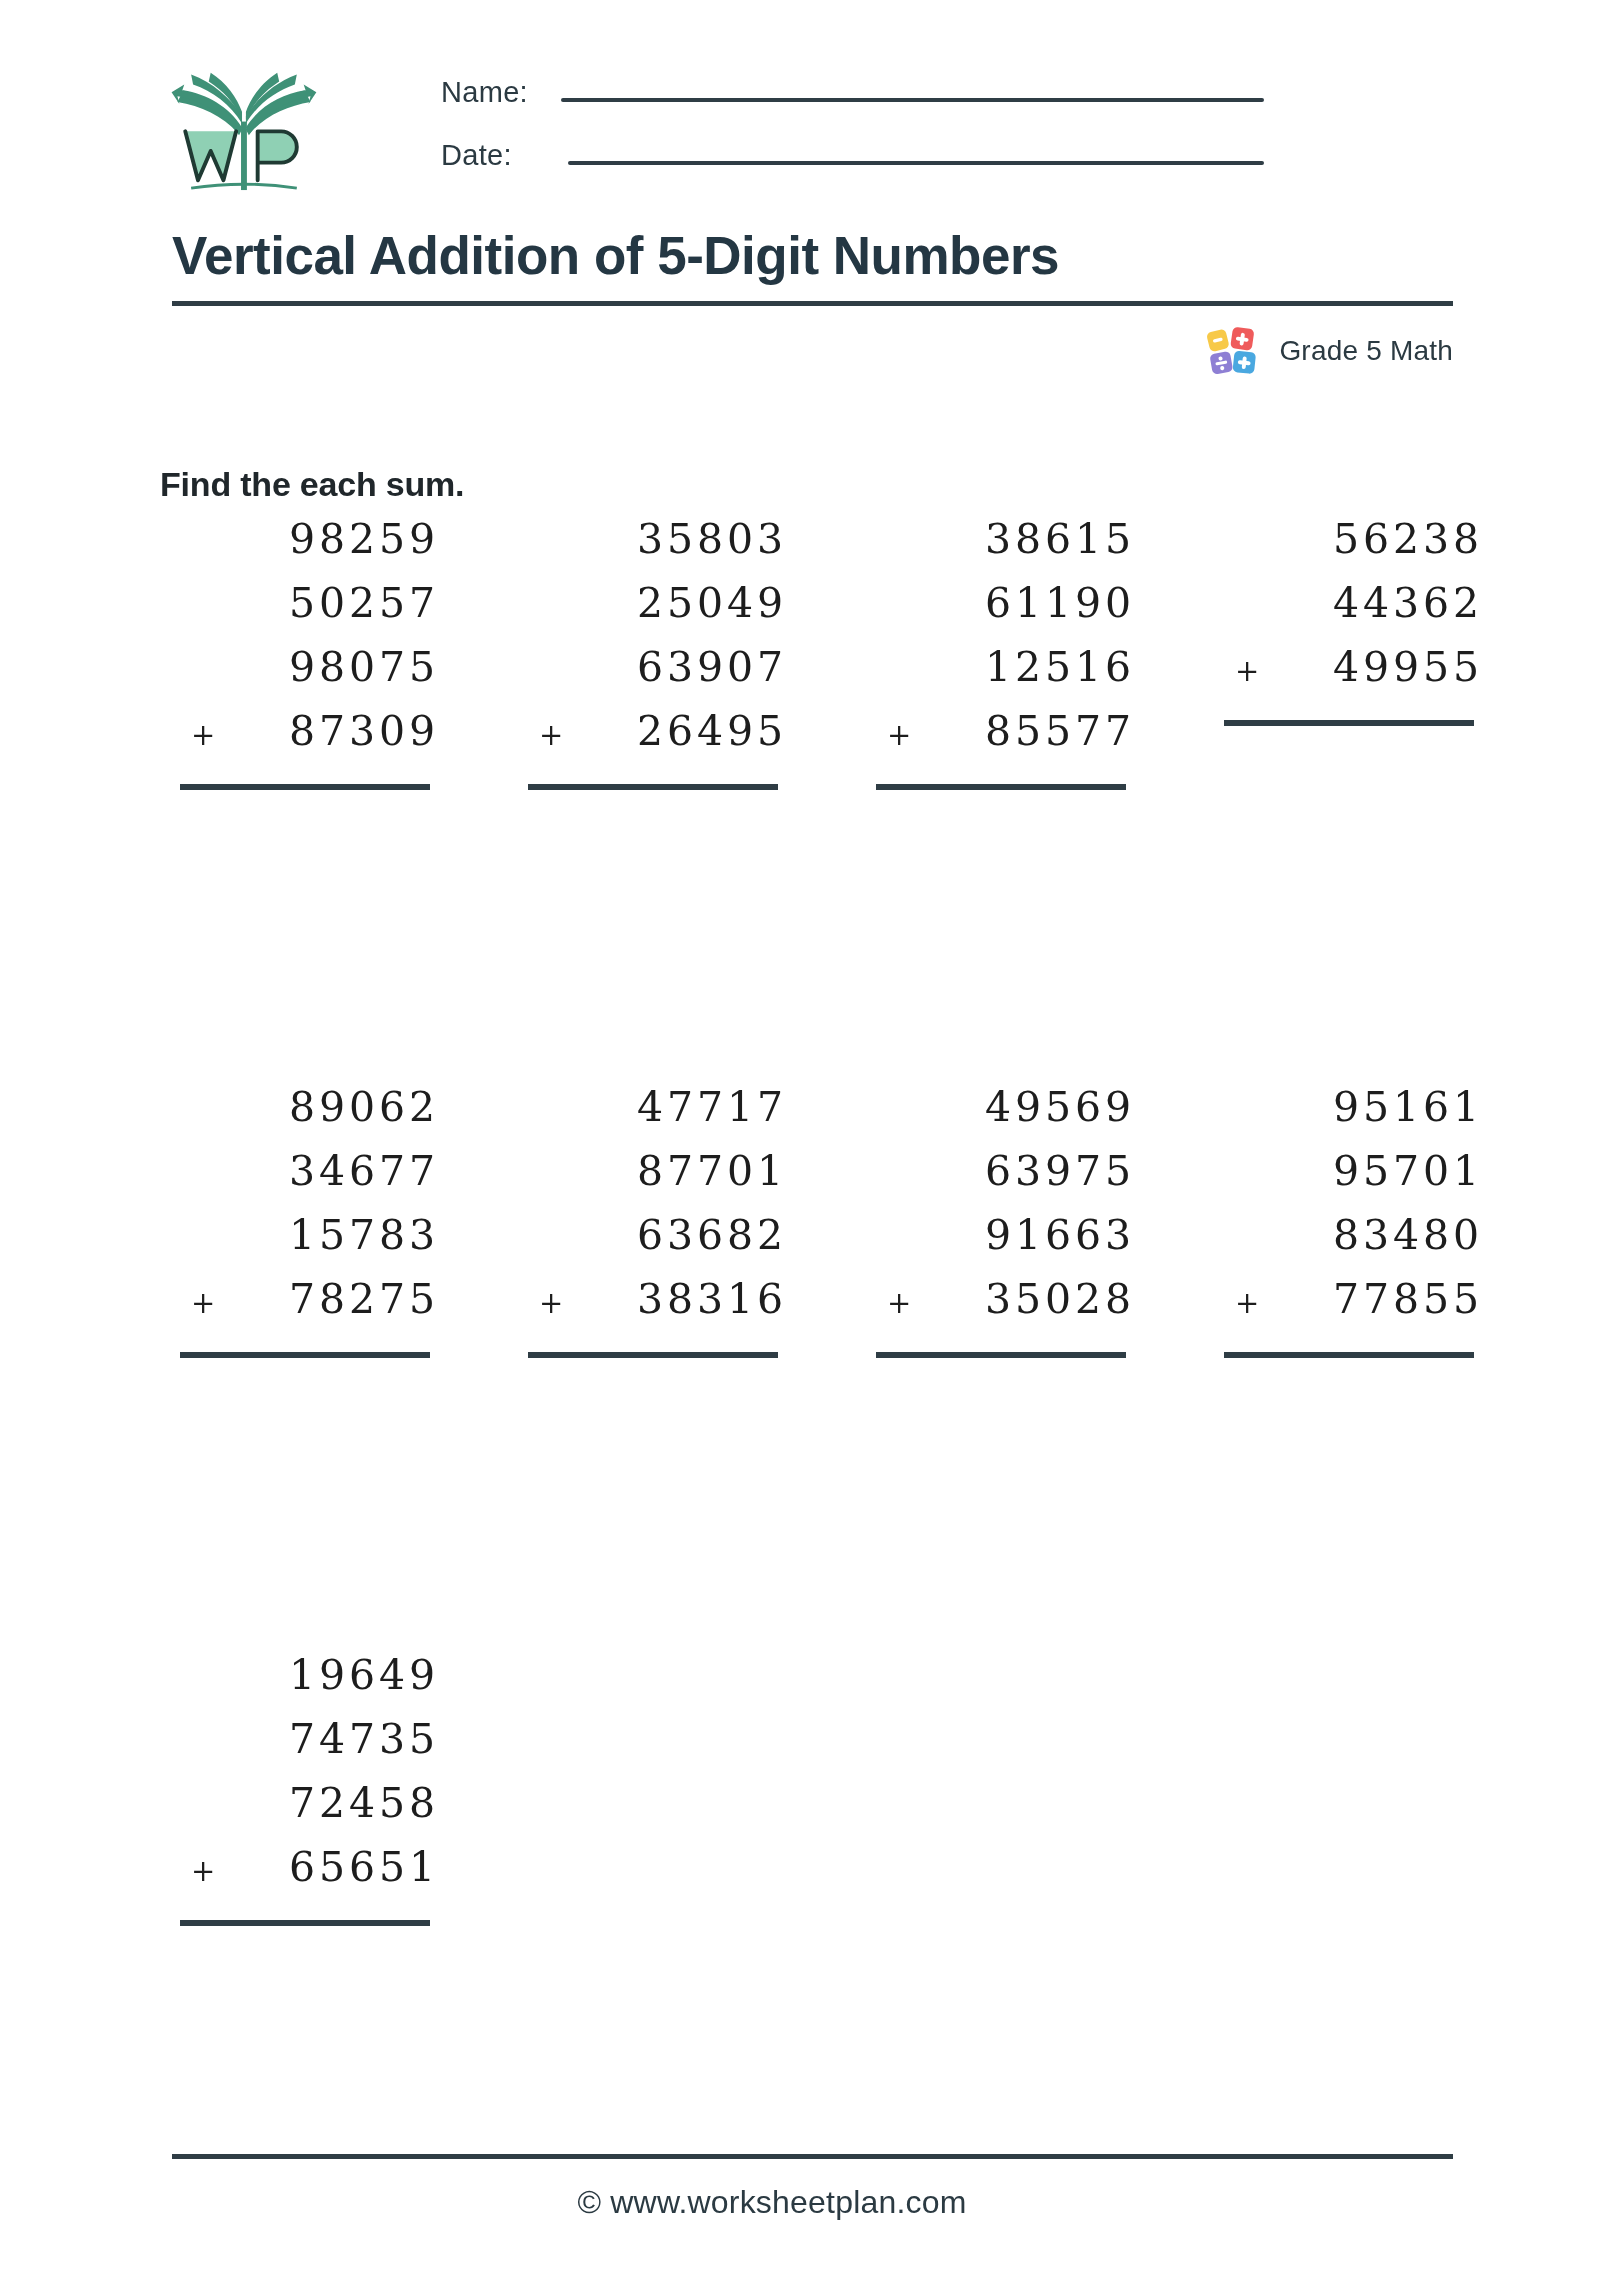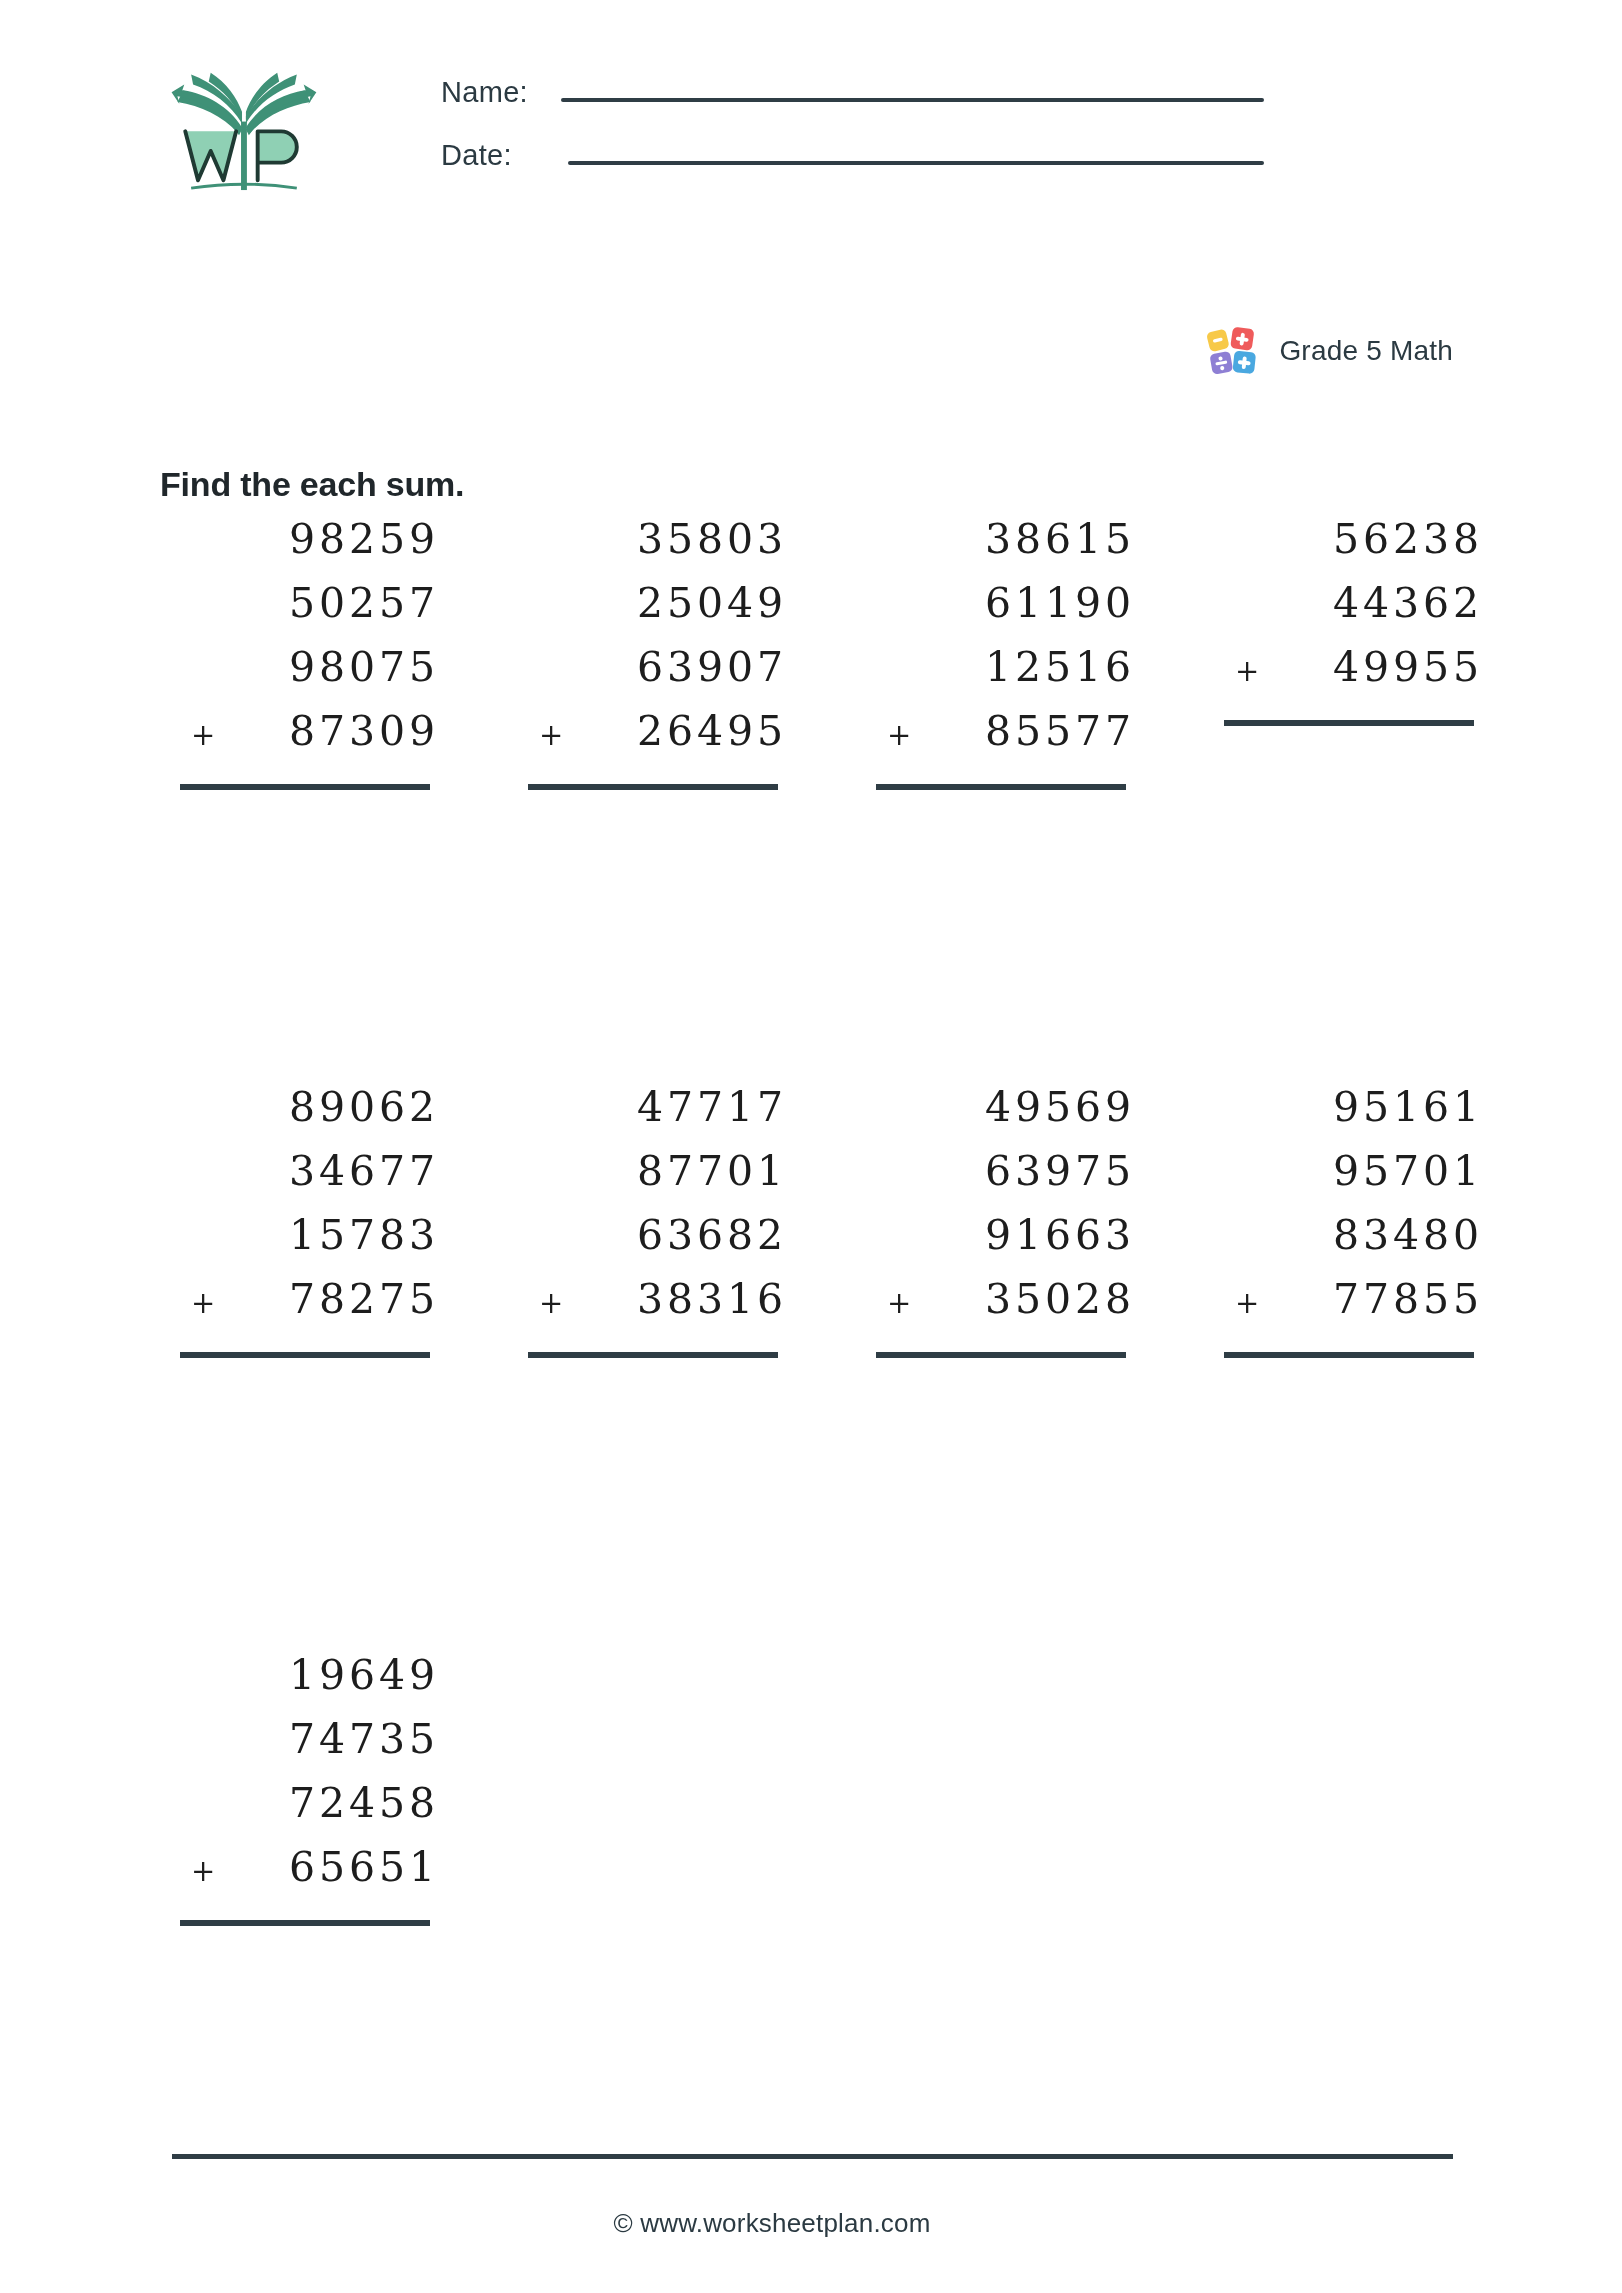--- a/index.html
+++ b/index.html
@@ -199,24 +199,23 @@
     height: 4.9px;
     background: #2f3d45;
   }
 
   .footer-text {
     position: absolute;
     left: 0;
     top: 2184px;
     width: 1544px;
     text-align: center;
-    font-size: 26px;
+    font-size: 32px;
     color: #2b3a42;
     letter-spacing: 0.2px;
-    margin-top: 24px;
   }
 </style>
 </head>
 <body>
 
 <div class="page">
 
   <div class="header">
 
     <div class="logo-wrap">
@@ -252,20 +251,24 @@
         <span class="field-label">Name:</span>
         <span class="field-line"></span>
       </div>
       <div class="field-row date">
         <span class="field-label">Date:</span>
         <span class="field-line"></span>
       </div>
     </div>
   </div>
 
+  <div class="title-block">
+    <h1 class="worksheet-title">Vertical Addition of 5-Digit Numbers</h1>
+    <div class="title-rule"></div>
+  </div>
 
   <div class="grade-badge">
     <svg class="grade-icon" viewBox="0 0 56 52">
       <g transform="rotate(-14 16 15)">
         <rect x="3" y="5" width="20" height="20" rx="5" fill="#f7c948"></rect>
         <rect x="8" y="13" width="10" height="3.4" rx="1.7" fill="#ffffff"></rect>
       </g>
       <g transform="rotate(8 38 14)">
         <rect x="27" y="3" width="22" height="22" rx="5" fill="#ef5b5b"></rect>
         <rect x="36" y="8" width="4" height="13" rx="2" fill="#ffffff"></rect>

